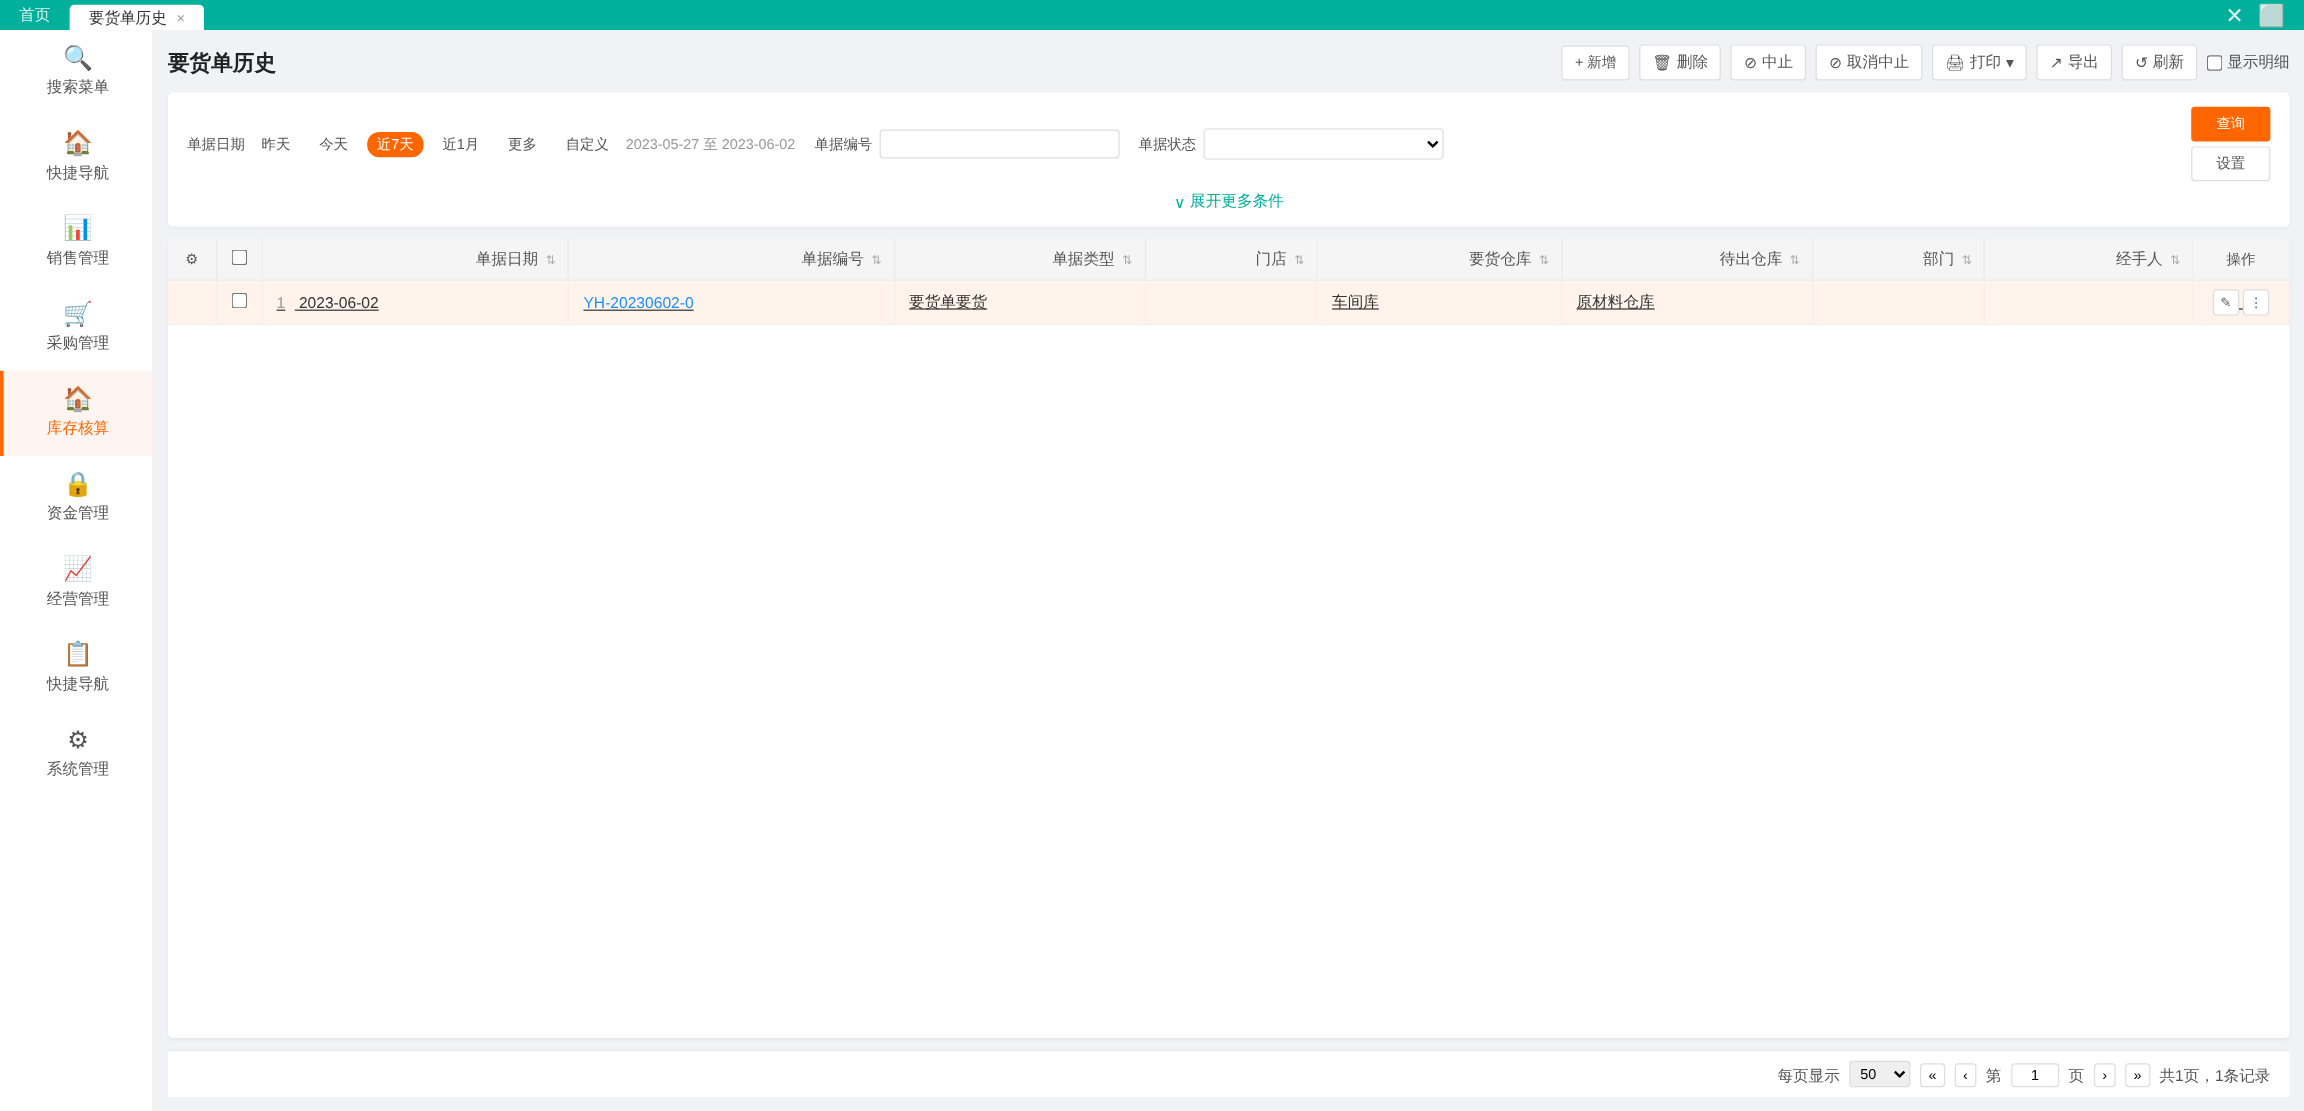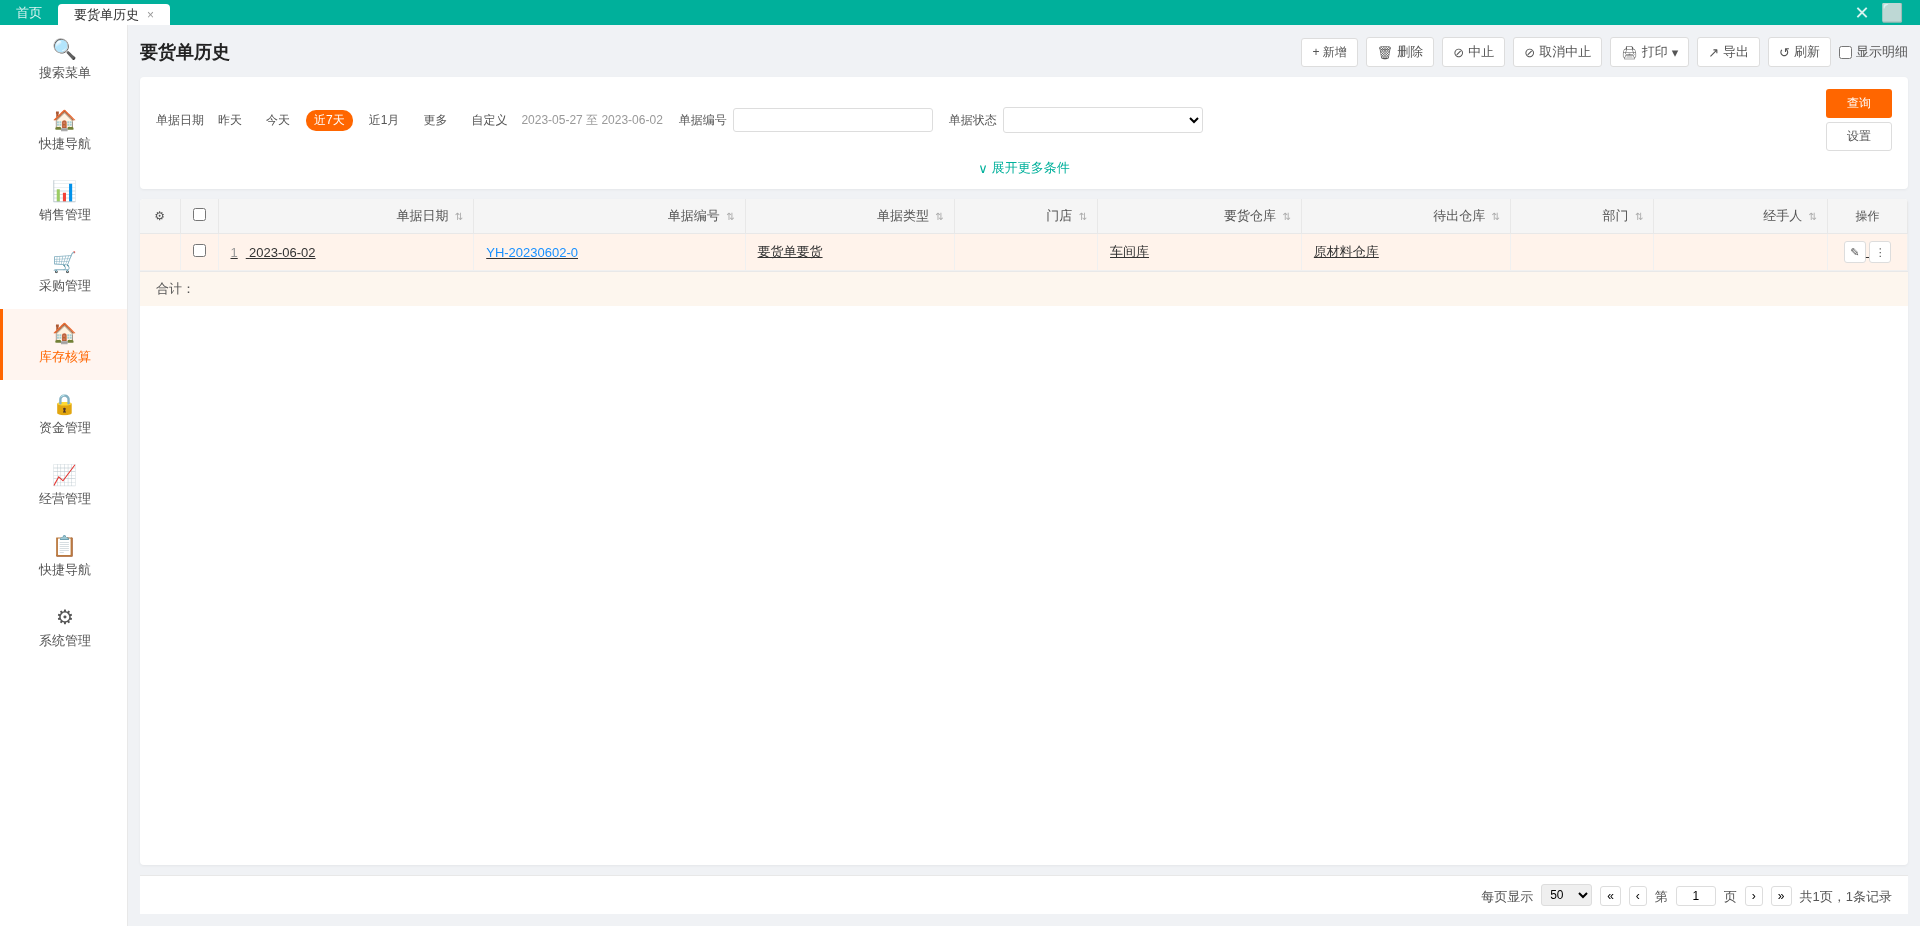--- a/index.html
+++ b/index.html
@@ -558,23 +558,20 @@
         <span></span>
       </td>
       <td class="op-col">
         <span class="op-icon" title="编辑">✎</span>
         <span class="op-icon" title="更多">⋮</span>
       </td>
     </tr>
           </tbody>
       </table>
 
-      <div class="table-footer">
-        <span>合计：</span>
-      </div>
     </div>
 
     <div class="pagination-row">
       <span>每页显示</span>
       <select class="page-size-select">
         <option>50</option>
         <option>10</option>
         <option>20</option>
         <option>100</option>
       </select>

